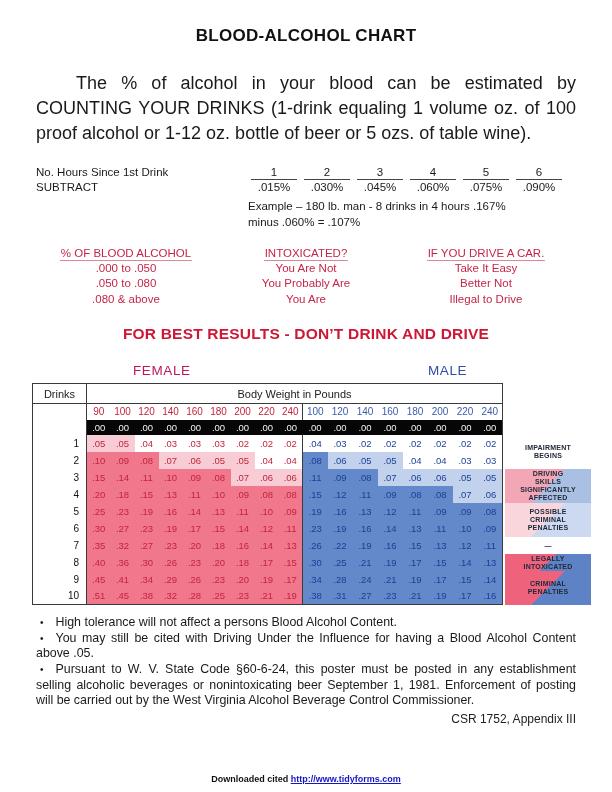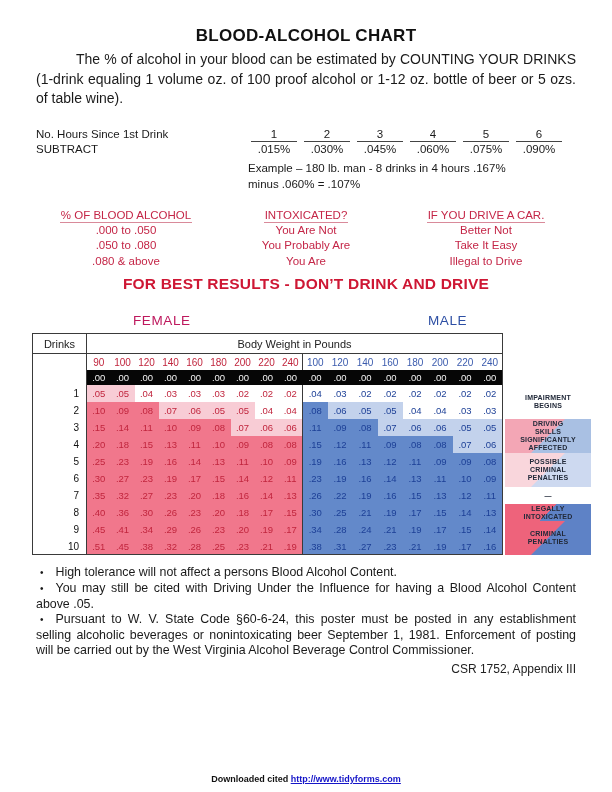--- a/index.html
+++ b/index.html
@@ -2,36 +2,36 @@
 <html><head>
 <meta charset="utf-8">
 <style>
   html,body{margin:0;padding:0;background:#888;}
   .page{
     width:612px;height:792px;background:#ffffff;margin:0 auto;position:relative;
     font-family:"Liberation Sans","DejaVu Sans",sans-serif;color:#1a1a1a;overflow:hidden;
   }
   .content{padding:0 36px;}
   h1.title{margin:0;padding-top:26px;text-align:center;font-size:17px;letter-spacing:.3px;color:#111;}
-  p.intro{margin:4px 0 0 0;font-size:14px;line-height:1.4;text-align:justify;text-indent:40px;}
+  p.intro{margin:25px 0 0 0;font-size:18px;line-height:1.4;text-align:justify;text-indent:40px;}
   
   .hours{margin-top:18px;display:flex;font-size:11.5px;}
   .hours-labels{width:212px;line-height:15px;}
   .hours-cols{display:flex;}
   .hour-col{width:52px;text-align:center;margin-right:1px;}
   .hour-num{display:block;border-bottom:1px solid #444;line-height:14px;margin:0 3px;}
   .hour-val{display:block;line-height:15px;}
   .hours-example{margin:3px 0 0 212px;font-size:11.5px;line-height:16px;}
   
   .guide{display:flex;margin-top:16px;color:#c42647;}
   .guide-col{flex:1;text-align:center;font-size:11.5px;}
   .guide-header{line-height:15px;}
   .guide-header span{border-bottom:1px solid #c86;border-color:#d98a9a;padding:0 1px 1px 1px;}
   .guide-row{line-height:15.5px;}
-  .headline{margin-top:6px;text-align:center;font-size:15.5px;font-weight:bold;color:#ce1734;letter-spacing:.2px;}
+  .headline{margin-top:18px;text-align:center;font-size:15.5px;font-weight:bold;color:#ce1734;letter-spacing:.2px;}
   
   .gender-row{position:relative;height:18px;margin-top:20px;font-size:13.5px;letter-spacing:.6px;}
   .female-label{position:absolute;left:97px;color:#be185d;}
   .male-label{position:absolute;left:392px;color:#2d4fa4;}
   
   .table-wrap{position:relative;margin-left:-4px;margin-top:2px;}
   table.bac{border-collapse:collapse;table-layout:fixed;border:1px solid #3a3a3a;}
   table.bac td,table.bac th{padding:0;font-weight:normal;text-align:center;vertical-align:middle;overflow:hidden;white-space:nowrap;}
   tr.r-hdr{height:20px;}
   tr.r-w{height:16px;}
@@ -122,22 +122,22 @@
           <div class="guide-row">.080 &amp; above</div>
         </div>
         <div class="guide-col">
           <div class="guide-header"><span>INTOXICATED?</span></div>
           <div class="guide-row">You Are Not</div>
           <div class="guide-row">You Probably Are</div>
           <div class="guide-row">You Are</div>
         </div>
         <div class="guide-col">
           <div class="guide-header"><span>IF YOU DRIVE A CAR.</span></div>
+          <div class="guide-row">Take It Easy</div>
           <div class="guide-row">Better Not</div>
-          <div class="guide-row">Take It Easy</div>
           <div class="guide-row">Illegal to Drive</div>
         </div>
       </div>
 
     <div class="headline">FOR BEST RESULTS - DON’T DRINK AND DRIVE</div>
 
     <div class="gender-row">
       <span class="female-label">FEMALE</span>
       <span class="male-label">MALE</span>
     </div>

